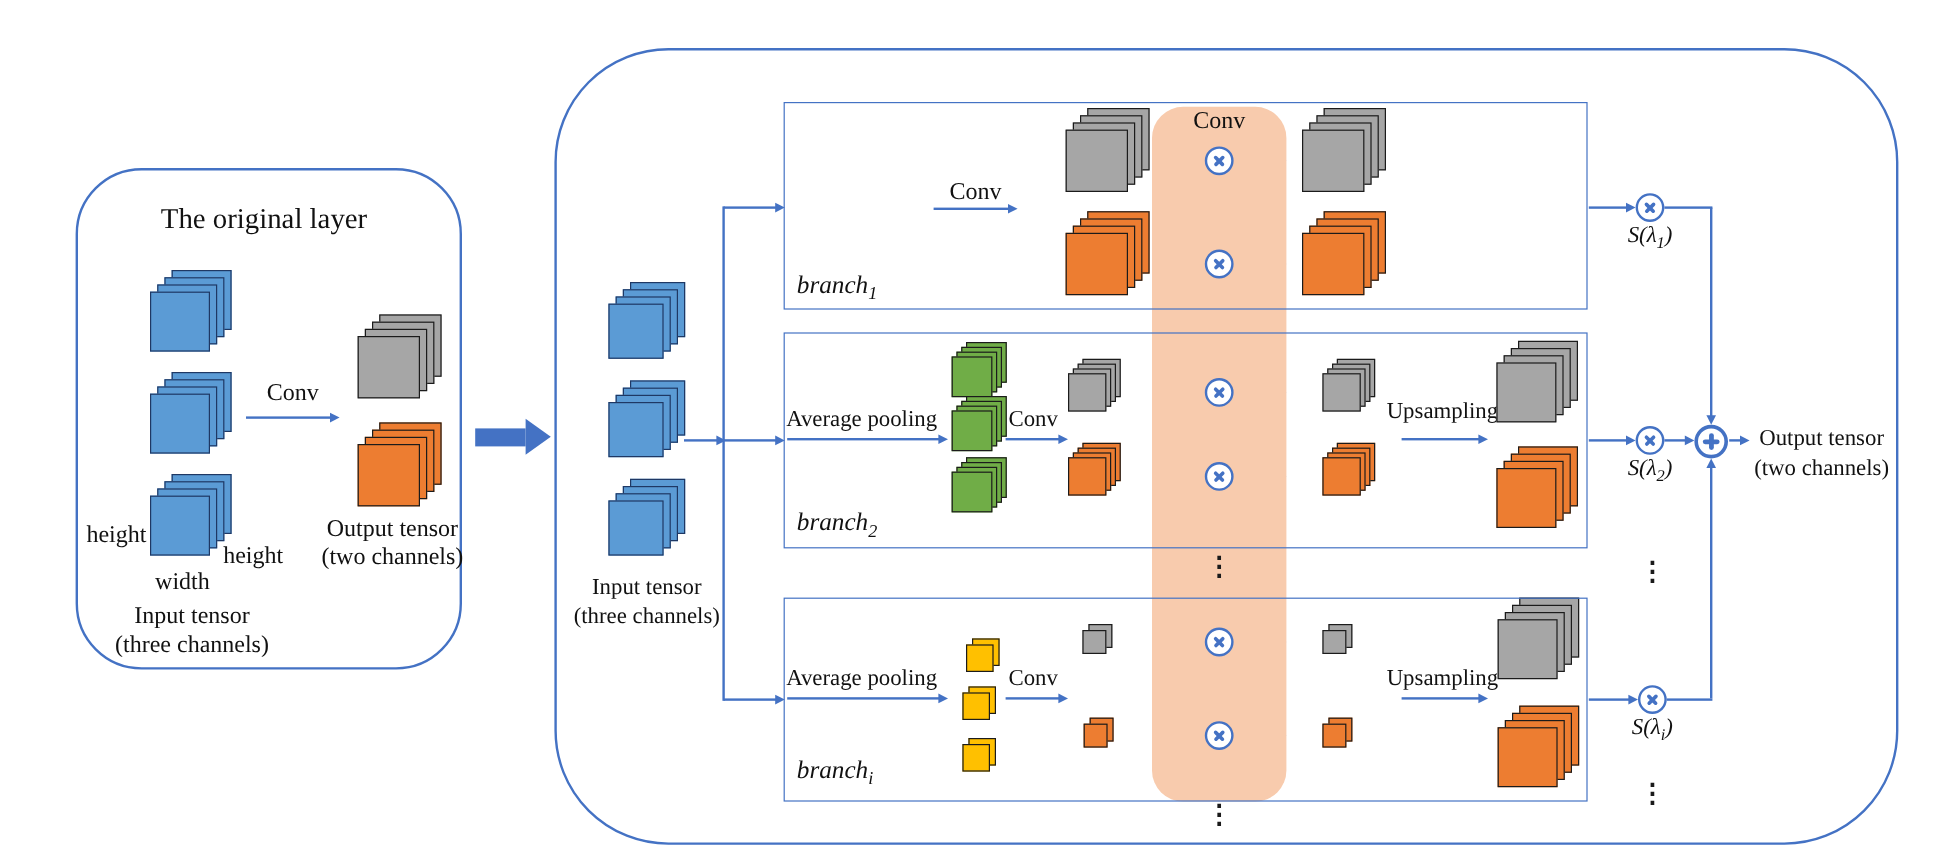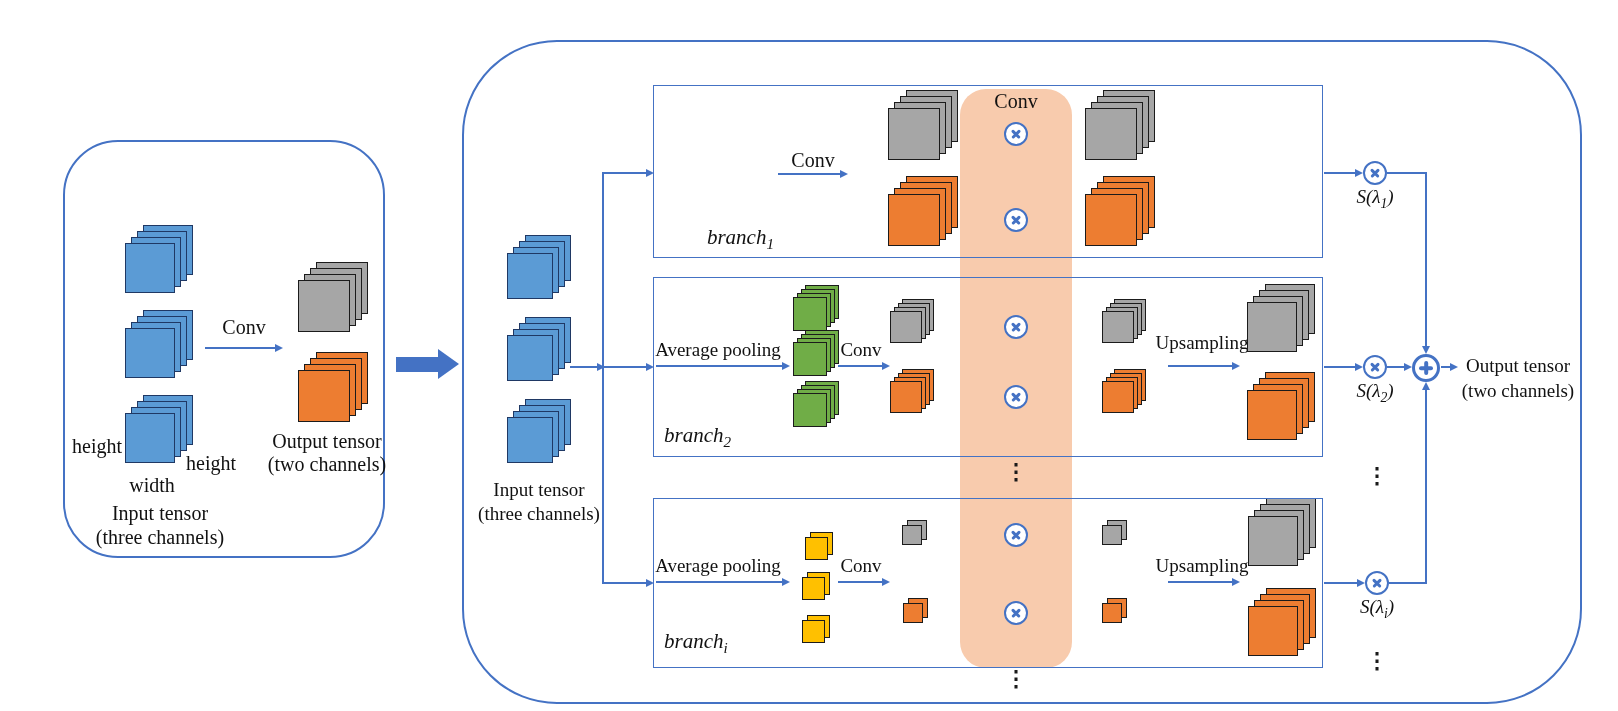--- a/index.html
+++ b/index.html
@@ -43,20 +43,21 @@
   .bigarrow-body{position:absolute;background:var(--line,#4472C4);}
   .bigarrow-head{position:absolute;width:0;height:0;border-top:15px solid transparent;
     border-bottom:15px solid transparent;border-left:21px solid var(--line,#4472C4);}
 </style>
 </head>
 <body>
 
 <div id="canvas">
 
   <div class="box" style="left:63px;top:140px;width:322px;height:418px;border-radius:55px;"></div>
+  <div class="lbl" style="left:80px;top:170px;width:280px;font-size:24px;">The original layer</div>
 
   <div class="stack stack-blue" style="left: 125px; top: 225px; width: 68px; height: 68px;">
       <div class="sq" style="width: 50px; height: 50px; left: 18px; top: 0px;"></div>
       <div class="sq" style="width: 50px; height: 50px; left: 12px; top: 6px;"></div>
       <div class="sq" style="width: 50px; height: 50px; left: 6px; top: 12px;"></div>
       <div class="sq" style="width: 50px; height: 50px; left: 0px; top: 18px;"></div>
     </div>
   <div class="stack stack-blue" style="left: 125px; top: 310px; width: 68px; height: 68px;">
       <div class="sq" style="width: 50px; height: 50px; left: 18px; top: 0px;"></div>
       <div class="sq" style="width: 50px; height: 50px; left: 12px; top: 6px;"></div>
@@ -128,21 +129,21 @@
   <div class="harrow" style="left:570px;top:366px;width:28px;"></div>
   <div class="vline" style="left:602px;top:172px;height:412px;"></div>
   <div class="harrow" style="left:603px;top:172px;width:44px;"></div>
   <div class="harrow" style="left:603px;top:366px;width:44px;"></div>
   <div class="harrow" style="left:603px;top:582px;width:44px;"></div>
 
   <div class="branchbox" style="left:653px;top:85px;width:670px;height:173px;"></div>
   <div class="branchbox" style="left:653px;top:277px;width:670px;height:180px;"></div>
   <div class="branchbox" style="left:653px;top:498px;width:670px;height:170px;"></div>
 
-  <div class="lbl math" style="left:664px;top:226px;width:110px;font-size:21px;text-align:right;">
+  <div class="lbl math" style="left:664px;top:226px;width:110px;font-size:21px;text-align:left;">
     <span>branch</span><sub>1</sub>
   </div>
   <div class="lbl math" style="left:664px;top:424px;width:110px;font-size:21px;text-align:left;">
     <span>branch</span><sub>2</sub>
   </div>
   <div class="lbl math" style="left:664px;top:630px;width:110px;font-size:21px;text-align:left;">
     <span>branch</span><sub>i</sub>
   </div>
 
   <div class="lbl" style="left:776px;top:149px;width:74px;font-size:20px;">Conv</div>

